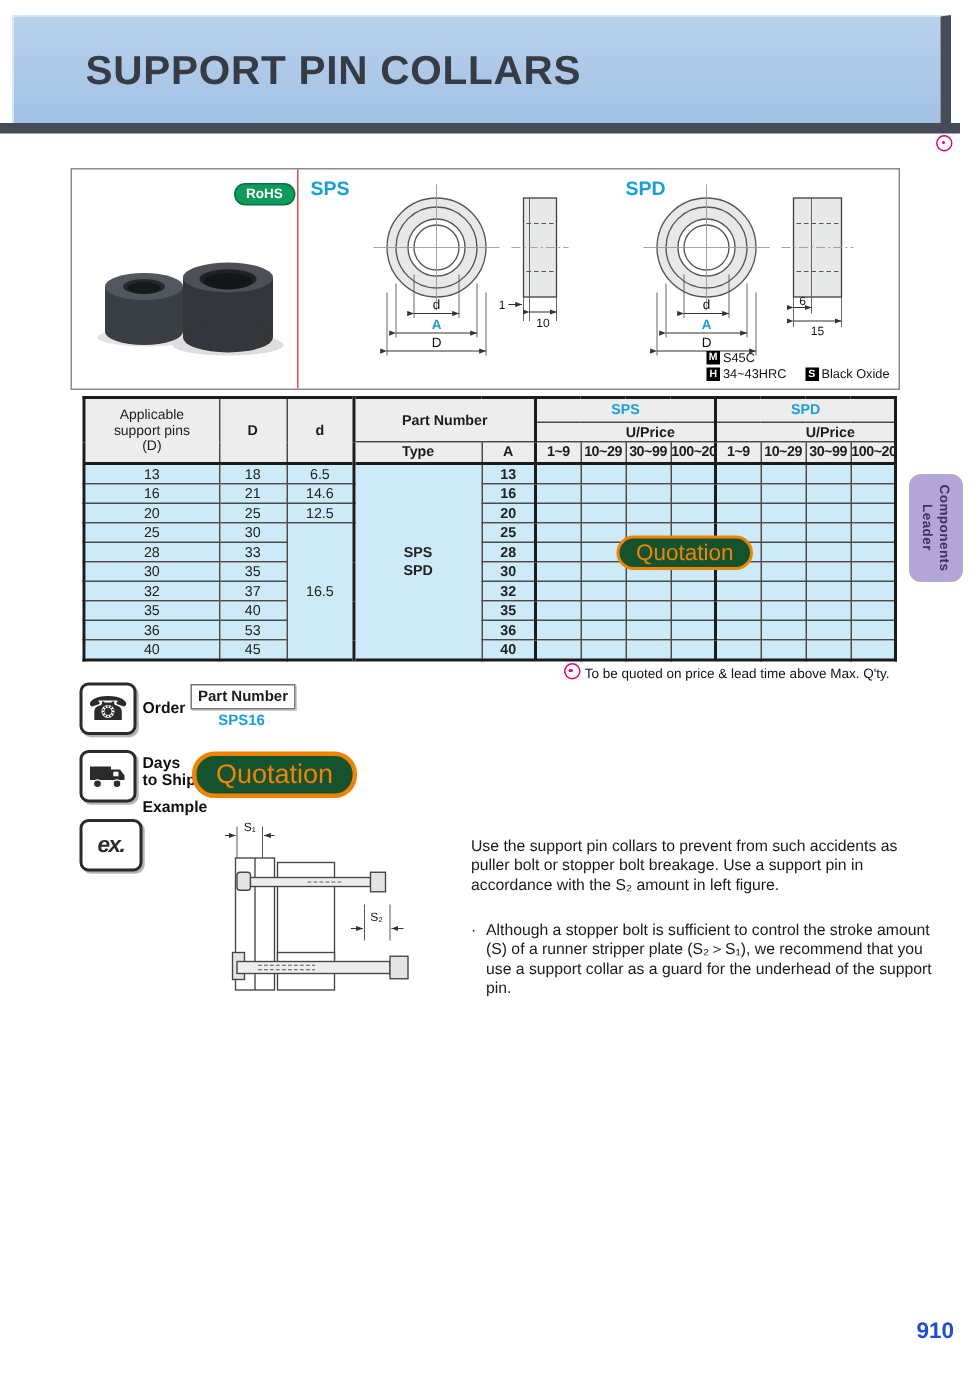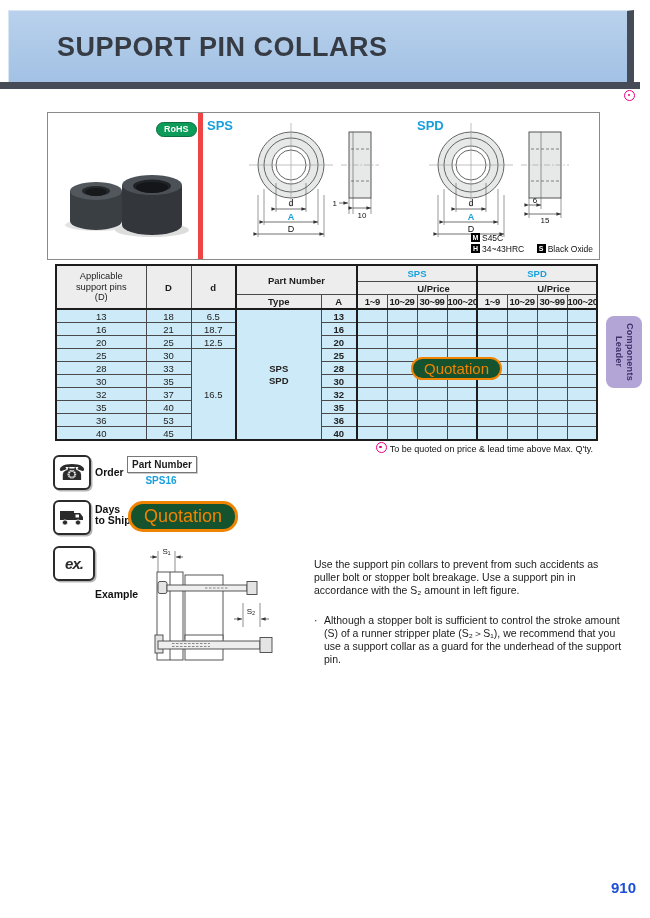--- a/index.html
+++ b/index.html
@@ -16,21 +16,21 @@
     font-size:27px;font-weight:bold;color:#363b44;letter-spacing:.5px;}
   .banner-shadow{position:absolute;left:0;top:82px;width:640px;height:7px;background:#454b57;}
   .nonjis{position:absolute;top:89px;right:12px;font-size:10px;color:#111;}
   
   .qicon{display:inline-block;width:9px;height:9px;border:1px solid #e5007d;border-radius:50%;
     position:relative;top:1px;margin-right:3px;}
   .qicon::after{content:"";position:absolute;left:2.5px;top:2.5px;width:2.5px;height:2.5px;
     background:#e5007d;border-radius:50%;}
   
   .panel{position:absolute;left:47px;top:112px;width:551px;height:146px;border:1px solid #8a8a8a;background:#fff;}
-  .panel-photo{position:absolute;left:0;top:0;width:150px;height:146px;border-right:5px solid #ef4444;}
+  .panel-photo{position:absolute;left:0;top:0;width:150px;height:146px;border-right:1px solid #ef4444;}
   .rohs{position:absolute;left:108px;top:9px;background:#0c9b59;border:1px solid #0a6f41;
     border-radius:8px;color:#fff;font-size:9px;font-weight:bold;padding:1px 7px;line-height:11px;}
   .panel-draw{position:absolute;left:151px;top:0;width:400px;height:146px;}
   .series-label{position:absolute;top:5px;font-size:13px;font-weight:bold;color:#18a0dc;}
   .lbl-sps{left:8px;} .lbl-spd{left:218px;}
   .materials{position:absolute;right:6px;bottom:4px;font-size:8.5px;color:#111;line-height:11px;text-align:left;}
   .mbadge{display:inline-block;width:9px;height:9px;background:#000;color:#fff;font-size:7px;
     font-weight:bold;line-height:9px;text-align:center;margin-right:2px;vertical-align:1px;}
   .msp{display:inline-block;width:10px;}
   
@@ -53,21 +53,21 @@
     color:#f08300;font-weight:normal;white-space:nowrap;}
   .quo-table{left:411px;top:357px;font-size:15px;padding:1px 11px;}
   .quo-ship{left:128px;top:501px;font-size:18px;padding:2px 13px;border-width:3px;border-radius:15px;}
   
   .icon-box{position:absolute;left:53px;width:34px;height:31px;border:2px solid #2b2b2b;border-radius:6px;
     background:#fff;box-shadow:1.5px 1.5px 0 #b5b5b5;display:flex;align-items:center;justify-content:center;}
   .ib-order{top:455px;} .ib-ship{top:500px;} .ib-ex{top:546px;width:38px;}
   .phone-glyph{font-size:22px;color:#2b2b2b;line-height:1;}
   .ex-glyph{font-size:15px;font-weight:bold;font-style:italic;color:#2b2b2b;letter-spacing:-1px;}
   .sec-label{position:absolute;left:95px;font-size:10.5px;font-weight:bold;color:#111;}
-  .lab-order{top:466px;} .lab-ship{top:504px;line-height:11px;} .lab-ex{top:588px;}
+  .lab-order{top:466px;} .lab-ship{top:504px;line-height:11px;} .lab-ex{top:532px;}
   .pn-box{position:absolute;left:127px;top:456px;width:68px;height:15px;border:1px solid #777;
     box-shadow:1px 1px 0 #ccc;background:#fff;text-align:center;font-size:10px;font-weight:bold;line-height:15px;}
   .pn-val{position:absolute;left:127px;top:475px;width:68px;text-align:center;
     font-size:10px;font-weight:bold;color:#18a0dc;}
   
   .desc{position:absolute;left:314px;top:558px;width:308px;font-size:10.5px;line-height:13px;color:#1a1a1a;}
   .desc .b{display:flex;margin-top:17px;}
   .desc .bm{width:10px;flex:none;}
   
   .side-tab{position:absolute;left:606px;top:316px;width:36px;height:72px;background:#b4a5d7;
@@ -260,21 +260,21 @@
         <td class="p"></td>
         <td class="p"></td>
         <td class="p gl"></td>
         <td class="p"></td>
         <td class="p"></td>
         <td class="p"></td>
       </tr>
     <tr>
       <td>16</td>
       <td>21</td>
-      <td>18.7</td>
+      <td>14.6</td>
       <td class="blueval">16</td>
     <td class="p gl"></td>
         <td class="p"></td>
         <td class="p"></td>
         <td class="p"></td>
         <td class="p gl"></td>
         <td class="p"></td>
         <td class="p"></td>
         <td class="p"></td>
       </tr>

